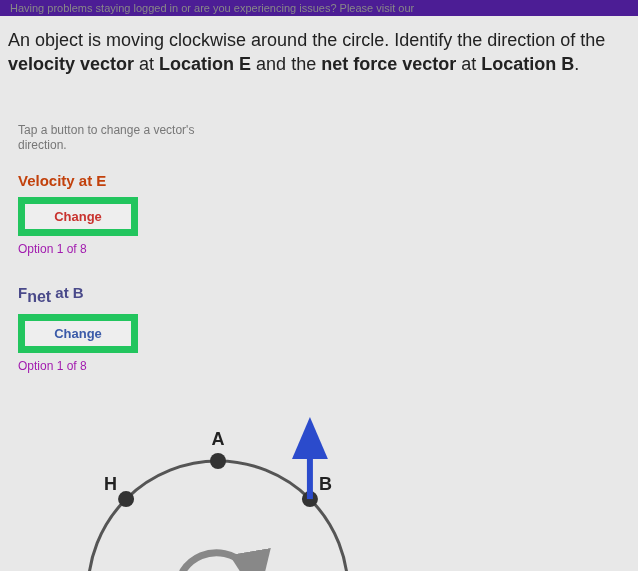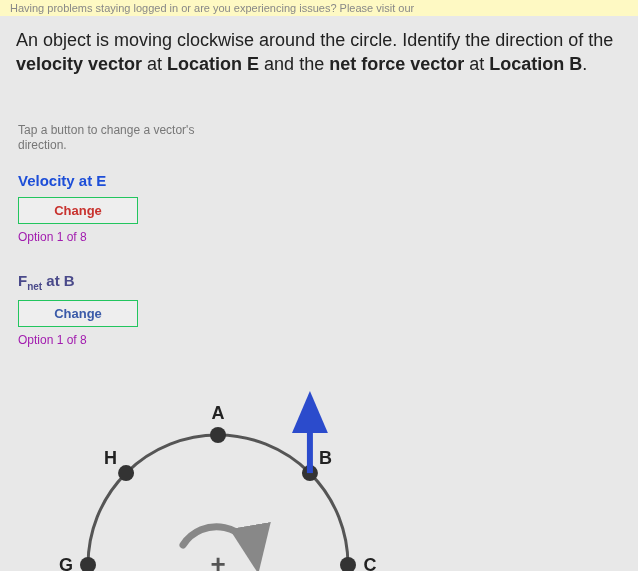--- a/index.html
+++ b/index.html
@@ -8,24 +8,24 @@
     background: #e8e8e8;
     width: 638px;
     height: 571px;
     overflow: hidden;
     color: #333;
   }
   .topbar {
     font-size: 11px;
     color: #888;
     padding: 2px 10px;
-    background: #fef9c3;
+    background: #4c1d95;
   }
   .question {
-    padding: 12px 16px 8px 16px;
+    padding: 12px 16px 8px 8px;
     font-size: 18px;
     line-height: 1.35;
     color: #222;
   }
   .content {
     display: flex;
     padding: 10px 10px 0 18px;
     flex-direction: column;
   }
   .controls {
@@ -36,31 +36,31 @@
     font-size: 12px;
     color: #777;
     line-height: 1.3;
     margin-bottom: 18px;
   }
   .section-title {
     font-size: 15px;
     font-weight: bold;
     margin-bottom: 8px;
   }
-  .velocity { color: #1d4ed8; }
+  .velocity { color: #c2410c; }
   .fnet { color: #4a4a8a; }
-  .fnet .sub { font-size: 10px; vertical-align: sub; }
+  .fnet .sub { font-size: 16px; vertical-align: sub; }
   .change-btn {
     display: block;
     width: 120px;
     padding: 5px 0;
     text-align: center;
     font-size: 13px;
     font-weight: bold;
-    border: 1px solid #22c55e;
+    border: 7px solid #22c55e;
     background: #eee;
     color: #c8322e;
     margin-bottom: 6px;
     cursor: pointer;
   }
   .change-btn.blue { color: #3a5aa8; }
   .option-text {
     font-size: 12px;
     color: #a21caf;
     margin-bottom: 28px;

